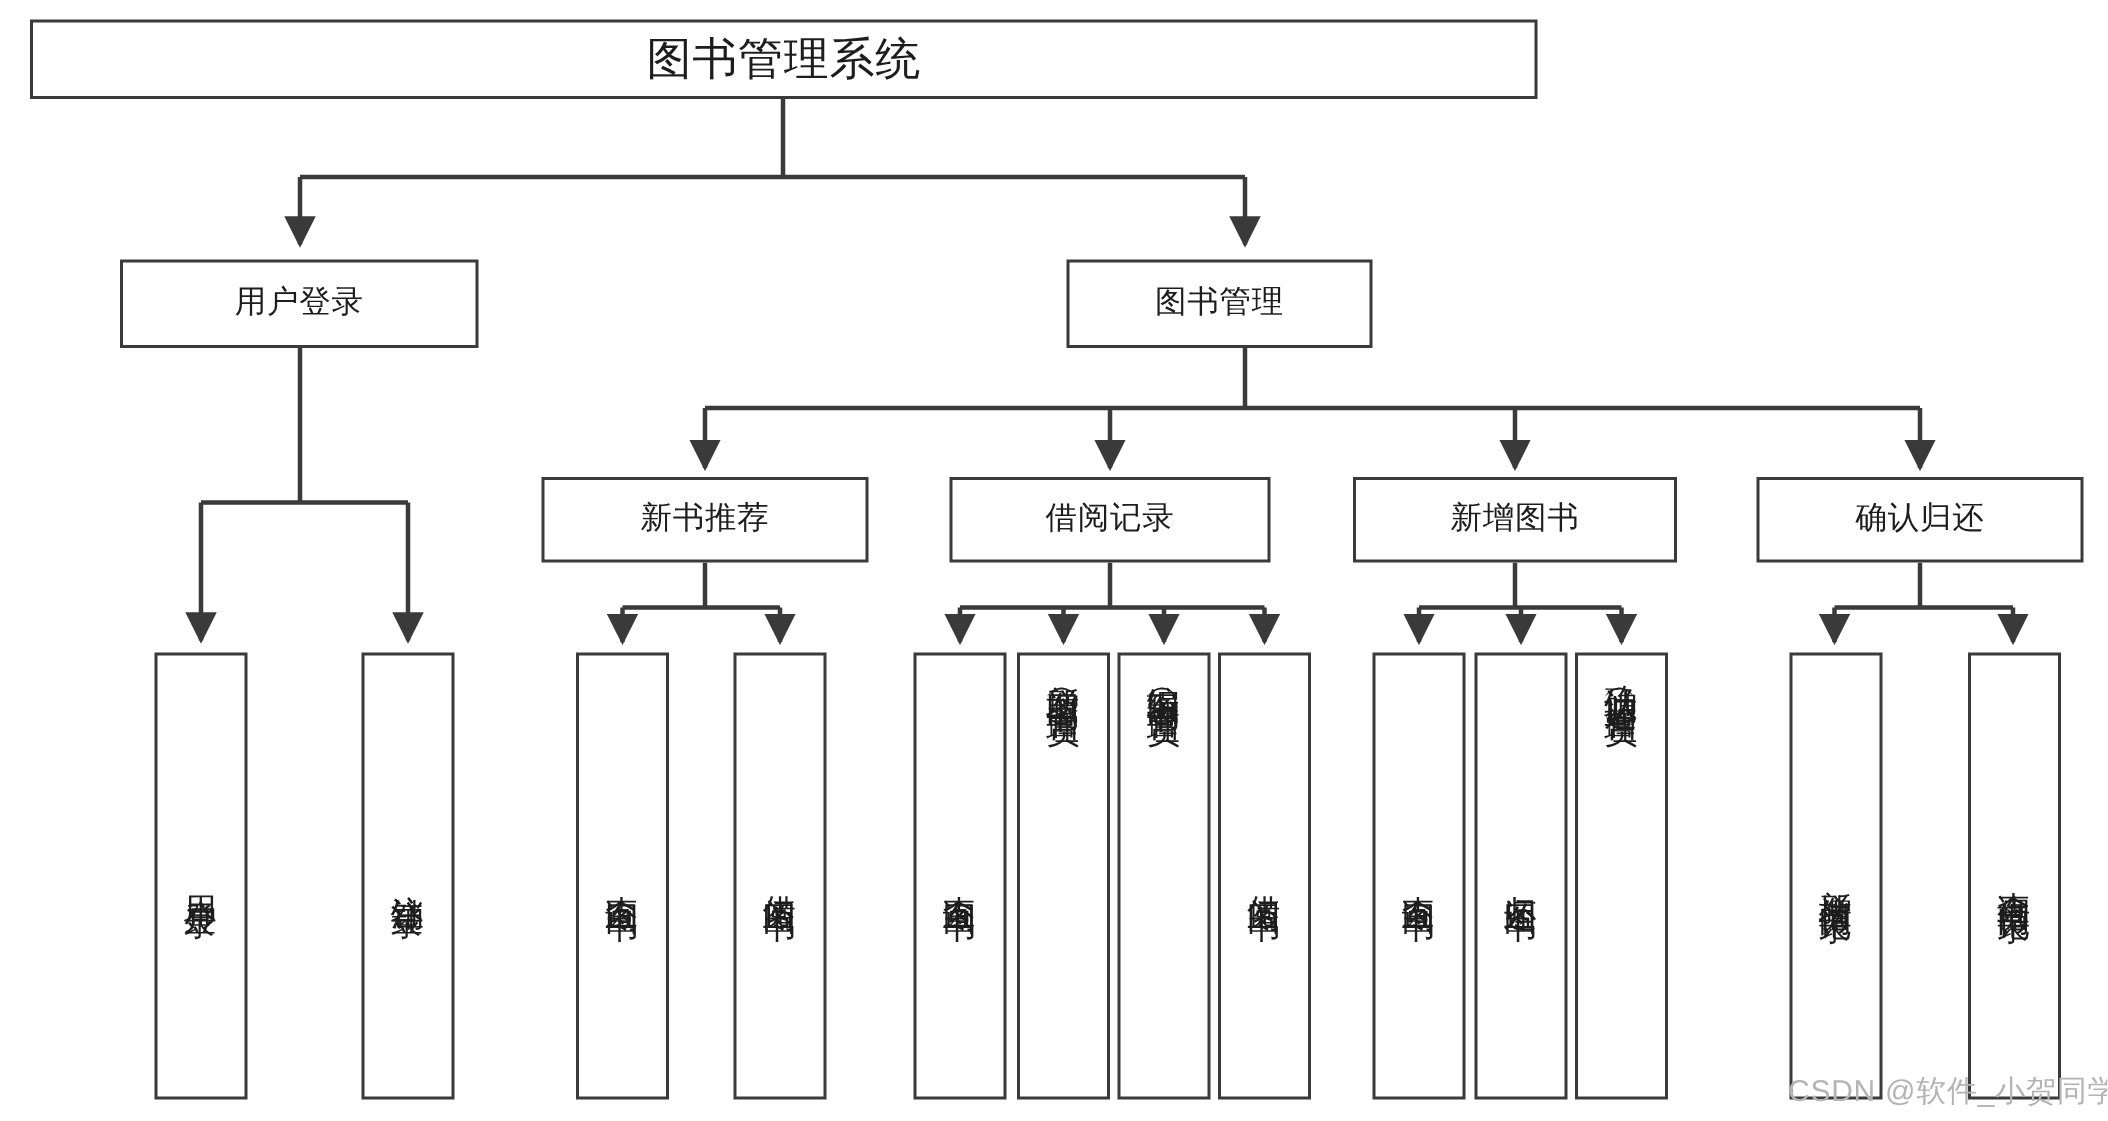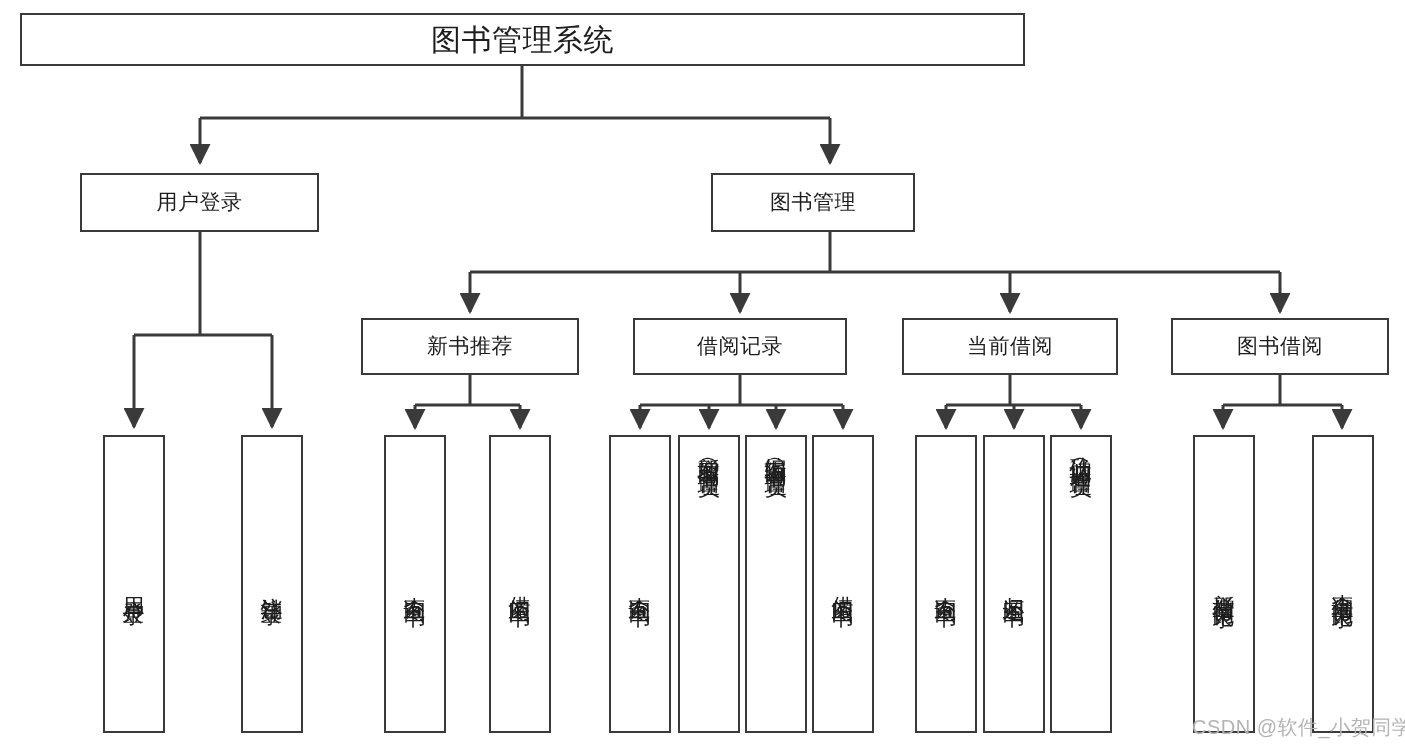--- a/index.html
+++ b/index.html
@@ -140,24 +140,24 @@
     <span class="node-label">图书管理</span>
   </div>
 
   <div class="node horiz" style="left:361px; top:318px; width:218px; height:57px;">
     <span class="node-label">新书推荐</span>
   </div>
   <div class="node horiz" style="left:633px; top:318px; width:214px; height:57px;">
     <span class="node-label">借阅记录</span>
   </div>
   <div class="node horiz" style="left:902px; top:318px; width:216px; height:57px;">
-    <span class="node-label">当前借阅</span>
+    <span class="node-label">新增图书</span>
   </div>
   <div class="node horiz" style="left:1171px; top:318px; width:218px; height:57px;">
-    <span class="node-label">图书借阅</span>
+    <span class="node-label">确认归还</span>
   </div>
 
   <div class="node vert centered" style="left:103px; top:435px; width:62px; height:298px;">
     <span class="node-label">用户登录</span>
   </div>
   <div class="node vert centered" style="left:241px; top:435px; width:62px; height:298px;">
     <span class="node-label">注销登录</span>
   </div>
 
   <div class="node vert centered" style="left:384px; top:435px; width:62px; height:298px;">

